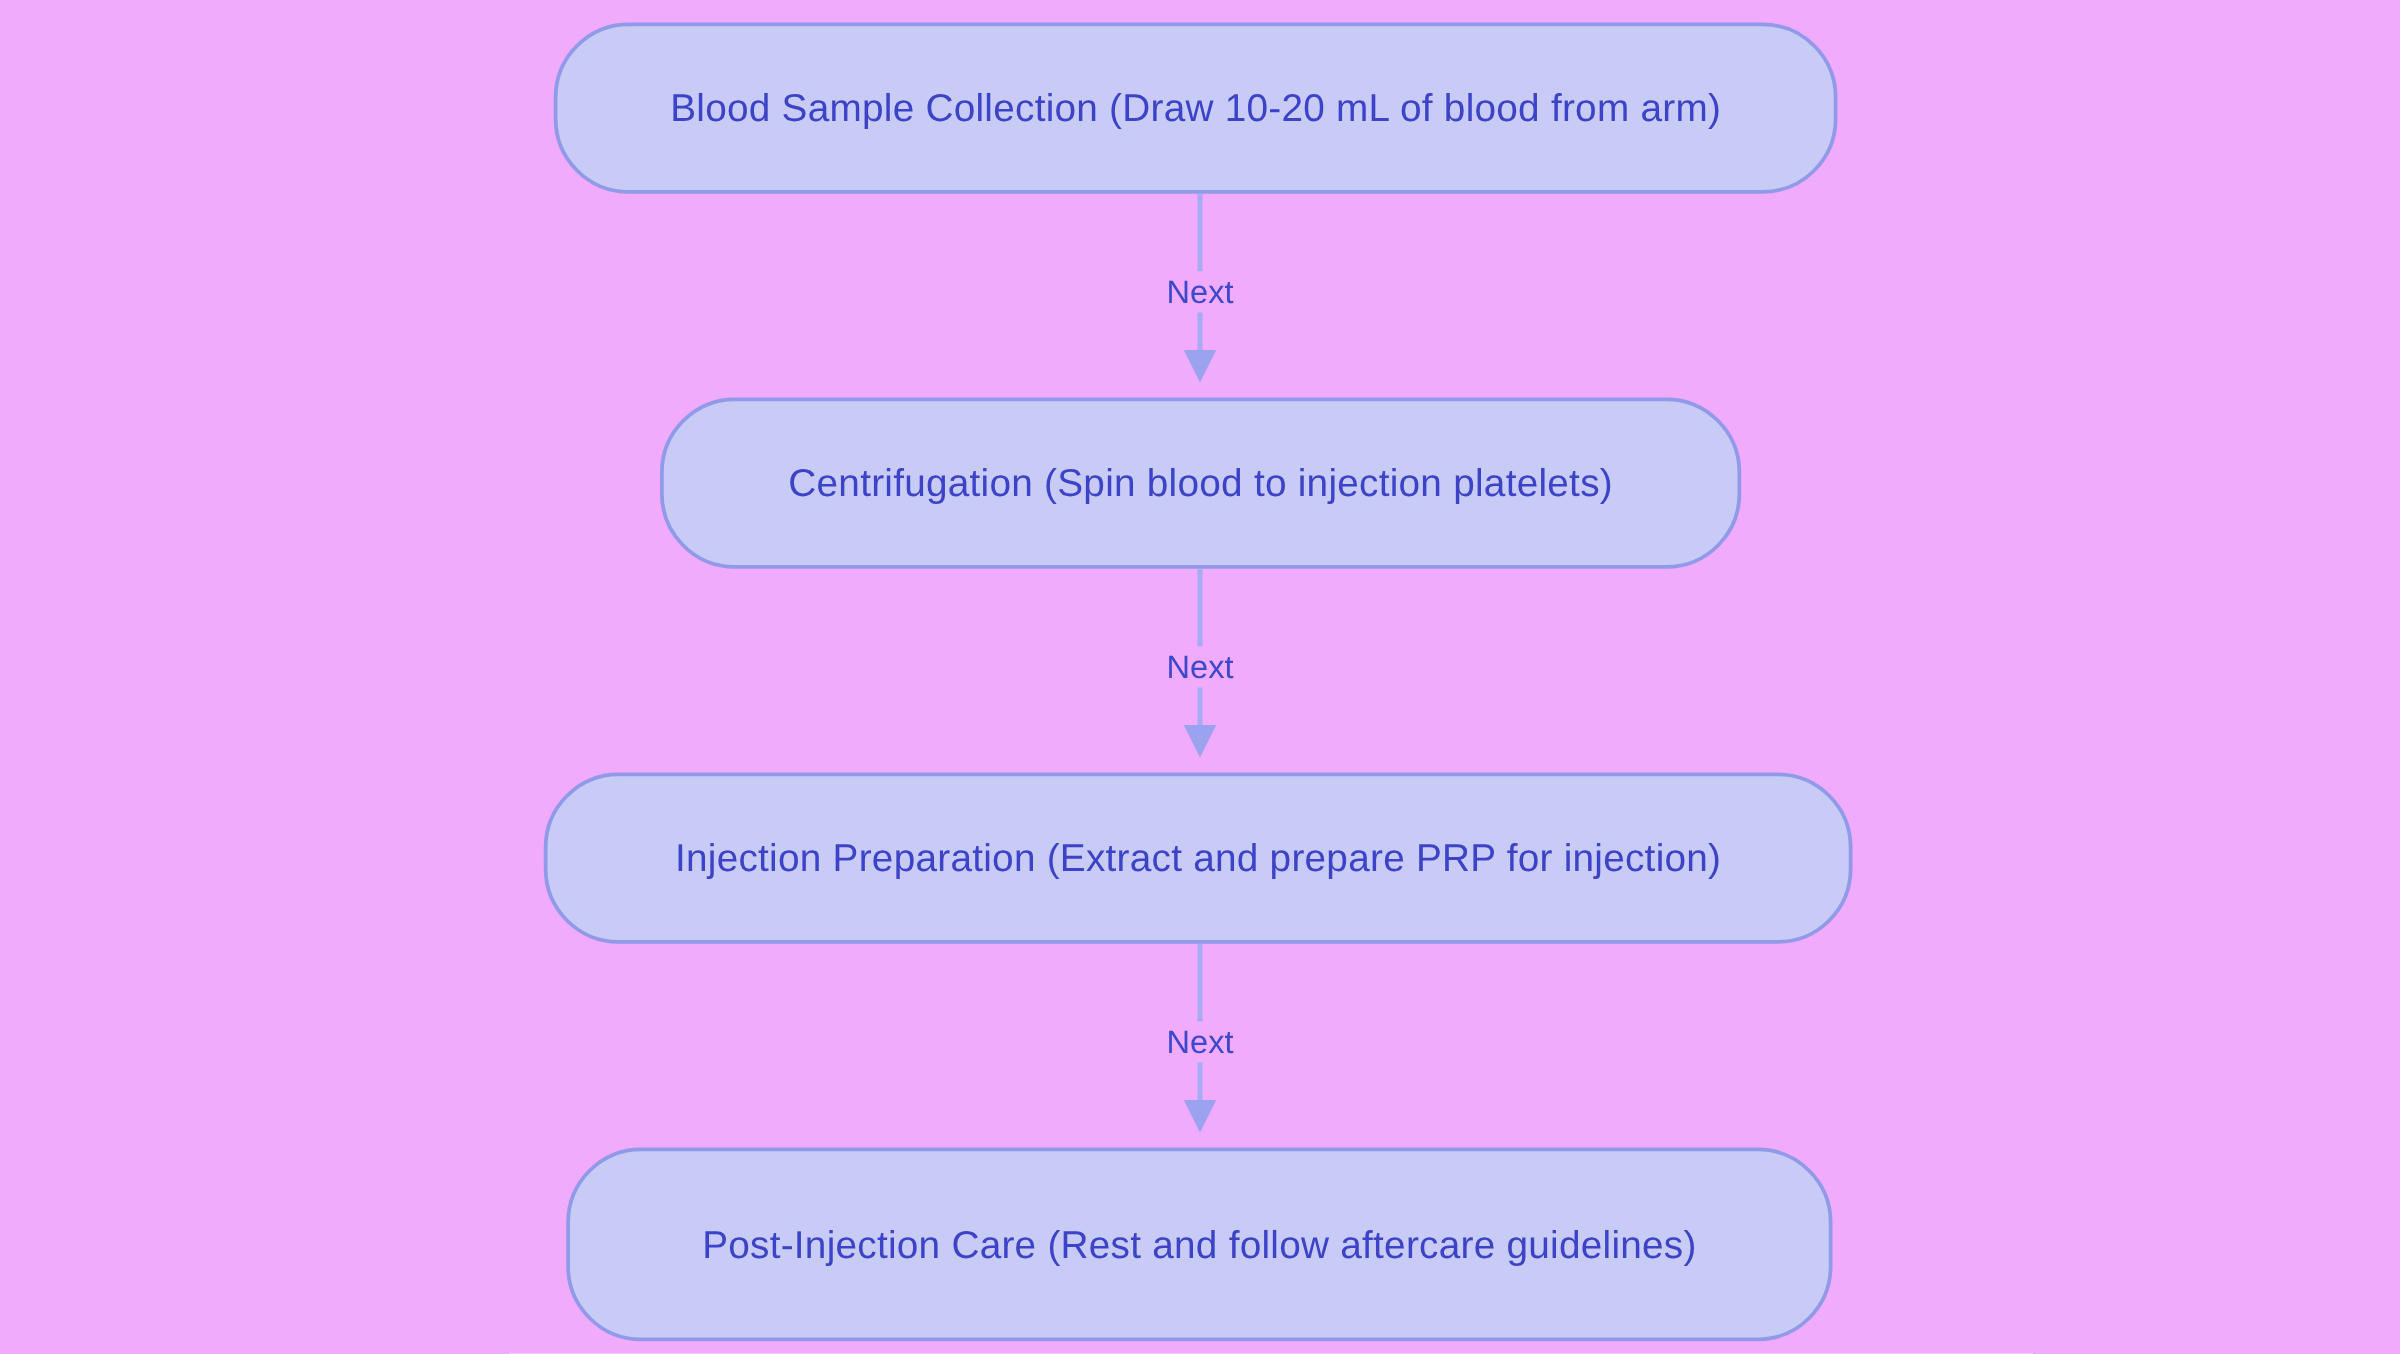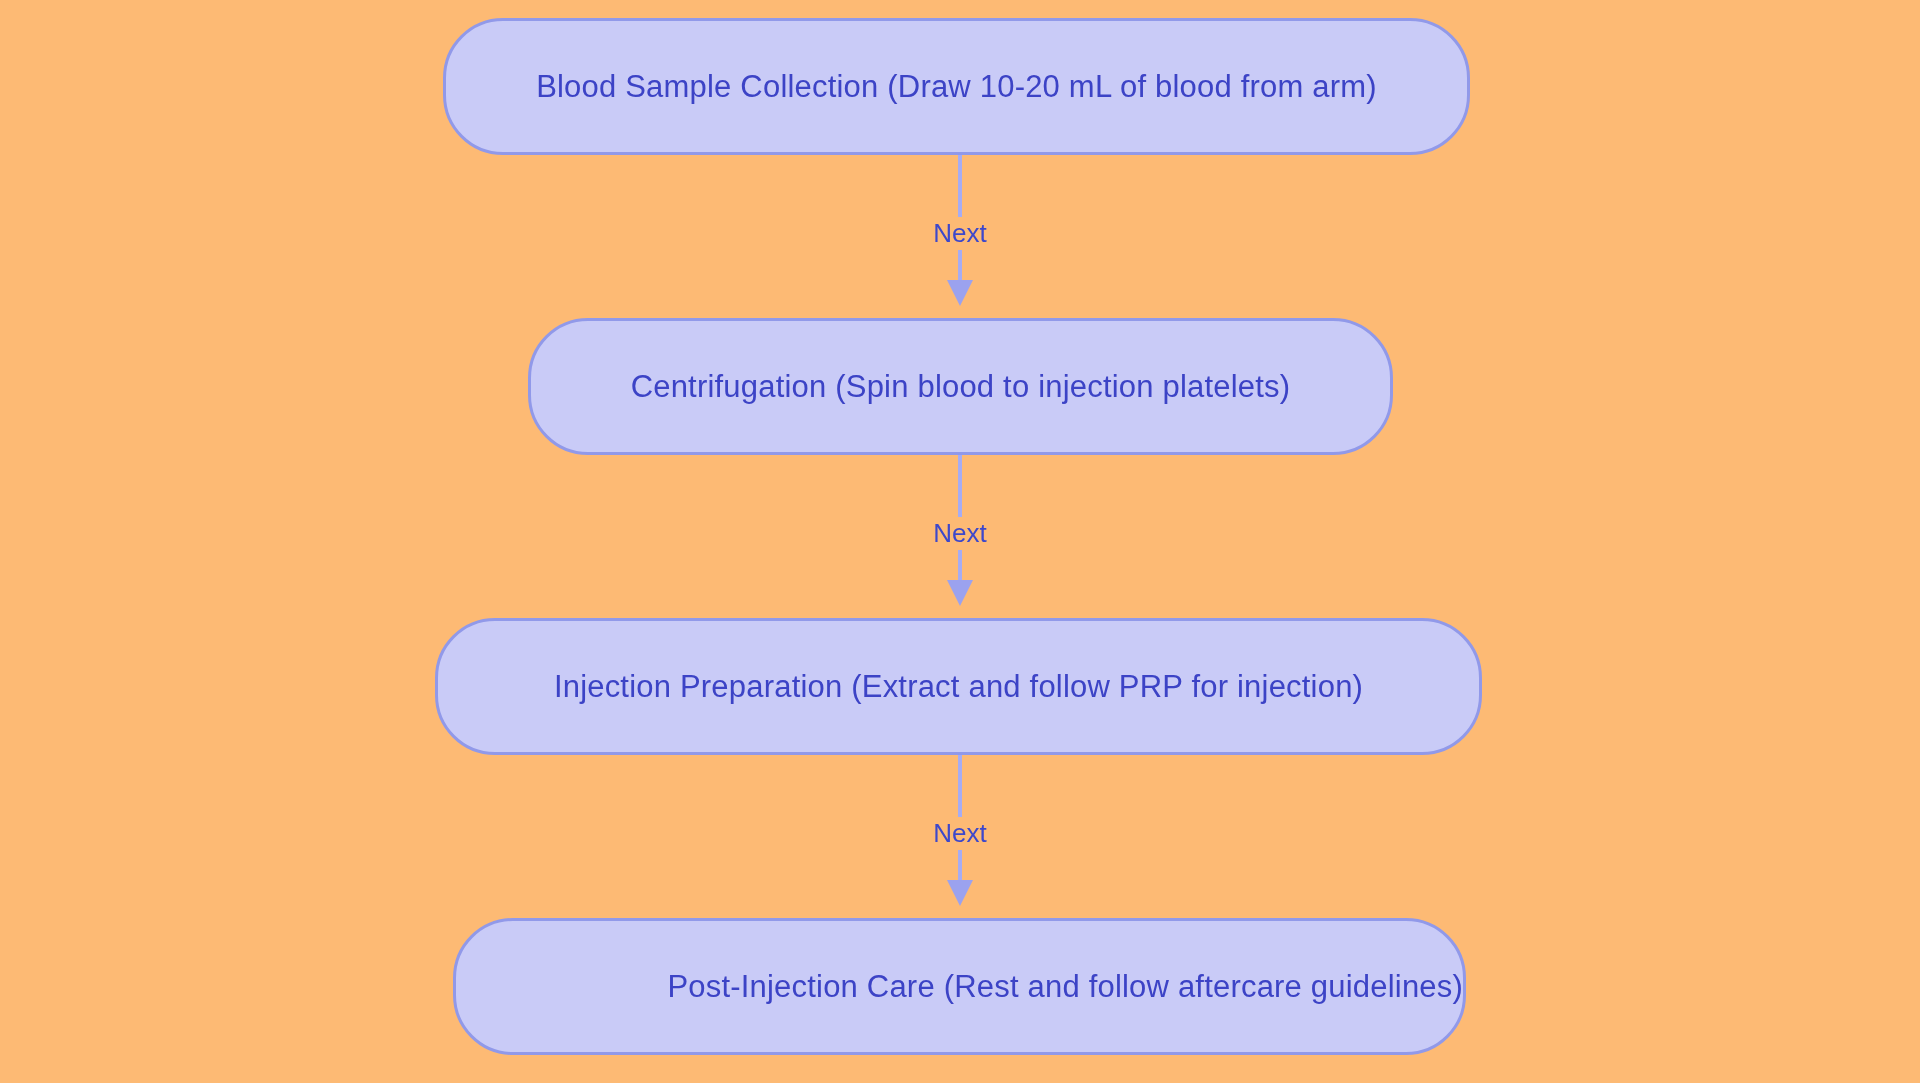--- a/index.html
+++ b/index.html
@@ -5,41 +5,41 @@
   html, body {
     margin: 0;
     padding: 0;
     background: #ffffff;
     font-family: "Liberation Sans", sans-serif;
   }
   .canvas {
     position: relative;
     width: 1920px;
     height: 1083px;
-    background: #fdba74;
+    background: #f0abfc;
     overflow: hidden;
   }
   .node {
     position: absolute;
     box-sizing: border-box;
     background: #c9cbf7;
     border: 3px solid #9199e9;
     border-radius: 60px;
     display: flex;
     align-items: center;
     justify-content: center;
     text-align: center;
     color: #3c43c6;
     font-size: 31px;
     letter-spacing: 0.2px;
   }
   .node-1 { left: 443px; top: 18px;  width: 1027px; height: 137px; }
   .node-2 { left: 528px; top: 318px; width: 865px;  height: 137px; }
   .node-3 { left: 435px; top: 618px; width: 1047px; height: 137px; }
-  .node-4 { left: 453px; top: 918px; width: 1013px; height: 137px; justify-content: flex-end; }
+  .node-4 { left: 453px; top: 918px; width: 1013px; height: 155px; }
 
   .edge {
     position: absolute;
     left: 880px;
     width: 160px;
     display: flex;
     flex-direction: column;
     align-items: center;
   }
   .edge-1 { top: 155px; height: 163px; }
@@ -92,21 +92,21 @@
   </div>
 
   <div class="edge edge-2">
     <div class="seg-top"></div>
     <div class="edge-label">Next</div>
     <div class="seg-bottom"></div>
     <div class="arrow-head"></div>
   </div>
 
   <div class="node node-3">
-    <span>Injection Preparation (Extract and follow PRP for injection)</span>
+    <span>Injection Preparation (Extract and prepare PRP for injection)</span>
   </div>
 
   <div class="edge edge-3">
     <div class="seg-top"></div>
     <div class="edge-label">Next</div>
     <div class="seg-bottom"></div>
     <div class="arrow-head"></div>
   </div>
 
   <div class="node node-4">

